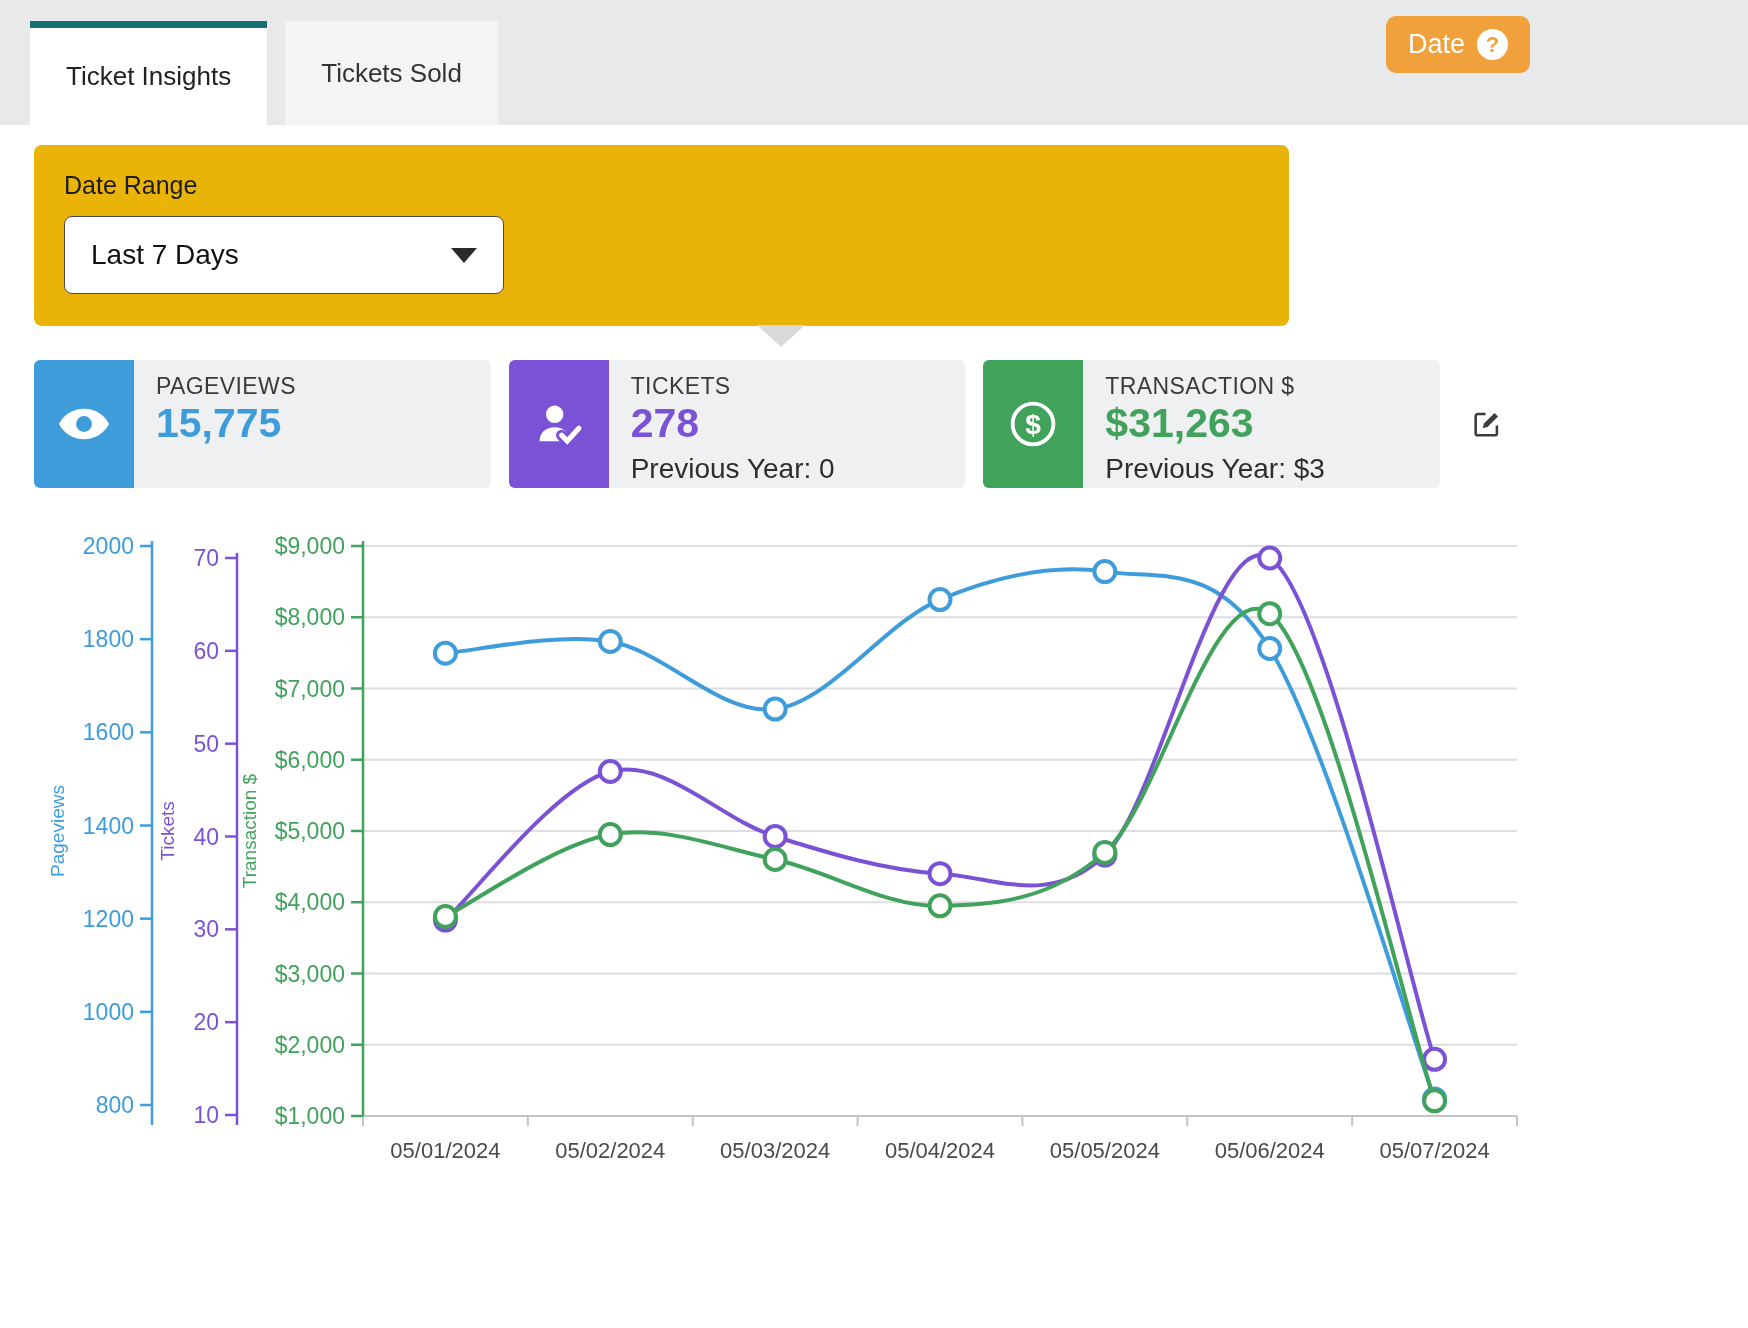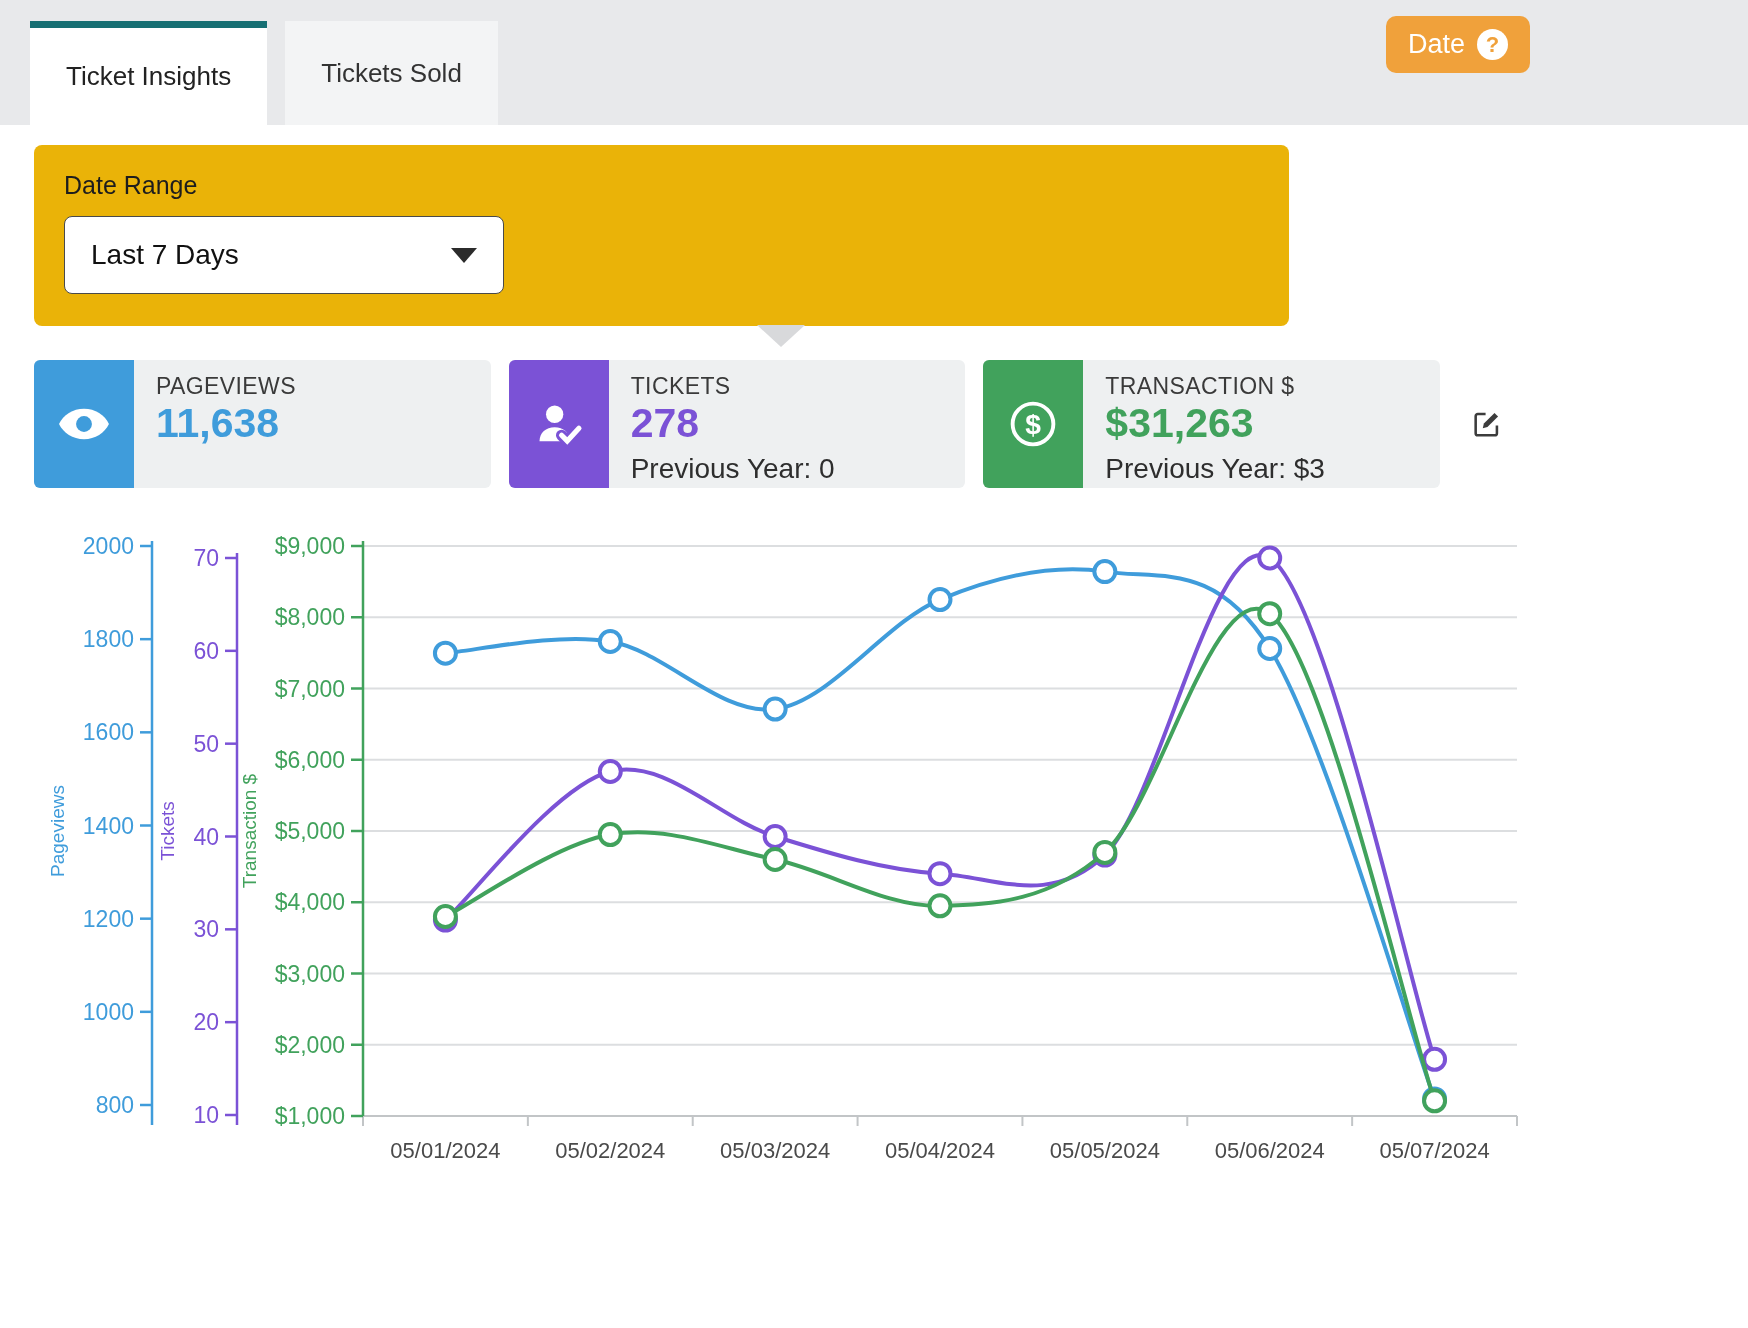--- a/index.html
+++ b/index.html
@@ -85,21 +85,21 @@
 
       <div class="stat-card" style="--c: #3f9cdb;">
         <div class="stat-icon">
           <svg width="56" height="56" viewBox="0 0 24 24">
             <path fill="#ffffff" d="M12 5.5c-4.8 0-8.9 2.7-10.7 6.5 1.8 3.8 5.9 6.5 10.7 6.5s8.9-2.7 10.7-6.5C20.9 8.2 16.8 5.5 12 5.5z"></path>
             <circle cx="12" cy="12" r="3.4" fill="currentColor"></circle>
           </svg>
         </div>
         <div class="stat-body">
           <span class="stat-label">PAGEVIEWS</span>
-          <span class="stat-value">11,638</span>
+          <span class="stat-value">15,775</span>
         </div>
       </div>
 
       <div class="stat-card" style="--c: #7b52d6;">
         <div class="stat-icon">
           <svg width="52" height="52" viewBox="0 0 24 24">
             <circle cx="10" cy="7.5" r="4" fill="#ffffff"></circle>
             <path d="M3 20c0-4 3-6.5 7-6.5s7 2.5 7 6.5z" fill="#ffffff"></path>
             <path d="M13.2 17.2l2.6 2.6 5.4-5.8" stroke="currentColor" stroke-width="5.2" fill="none" stroke-linecap="round"></path>
             <path d="M13.2 17.2l2.6 2.6 5.4-5.8" stroke="#ffffff" stroke-width="2.4" fill="none" stroke-linecap="round"></path>

